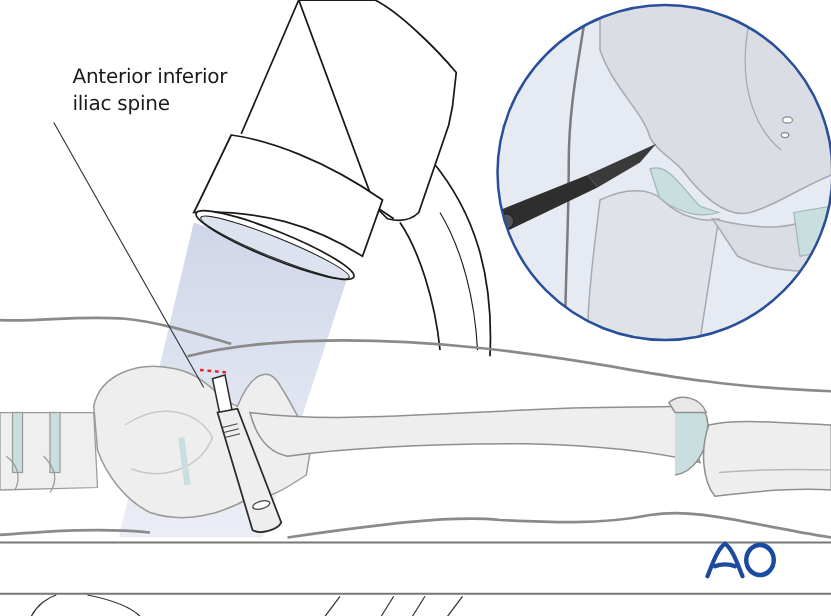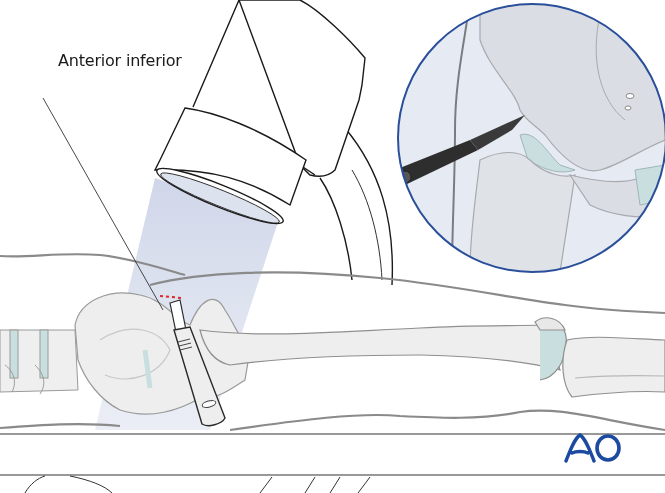--- a/index.html
+++ b/index.html
@@ -126,19 +126,20 @@
         <path d="M395,170 L470,140 L478,150 L405,185 Z" fill="#2e2e2e"></path>
         <path d="M470,140 L525,115 L512,130 L478,150 Z" fill="#3a3a3a"></path>
         <circle cx="405" cy="177" r="6" fill="#555" stroke="#222"></circle>
       </g>
       <circle cx="532" cy="138" r="134" fill="none" stroke="#2a4f9a" stroke-width="2"></circle>
     </g>
   </svg>
 
   <div class="label">
     <span>Anterior inferior</span>
+    <span>iliac spine</span>
   </div>
 
   <svg class="logo" viewBox="0 0 58 30" xmlns="http://www.w3.org/2000/svg">
     <path d="M2,28 C6,18 10,6 16,2 C22,6 26,18 30,28 M8,20 C12,18 20,18 24,20" fill="none" stroke="#1b4aa0" stroke-width="3.4" stroke-linecap="round"></path>
     <ellipse cx="44" cy="15" rx="11" ry="12" fill="none" stroke="#1b4aa0" stroke-width="3.6"></ellipse>
   </svg>
 </div>
 
 </body></html>

